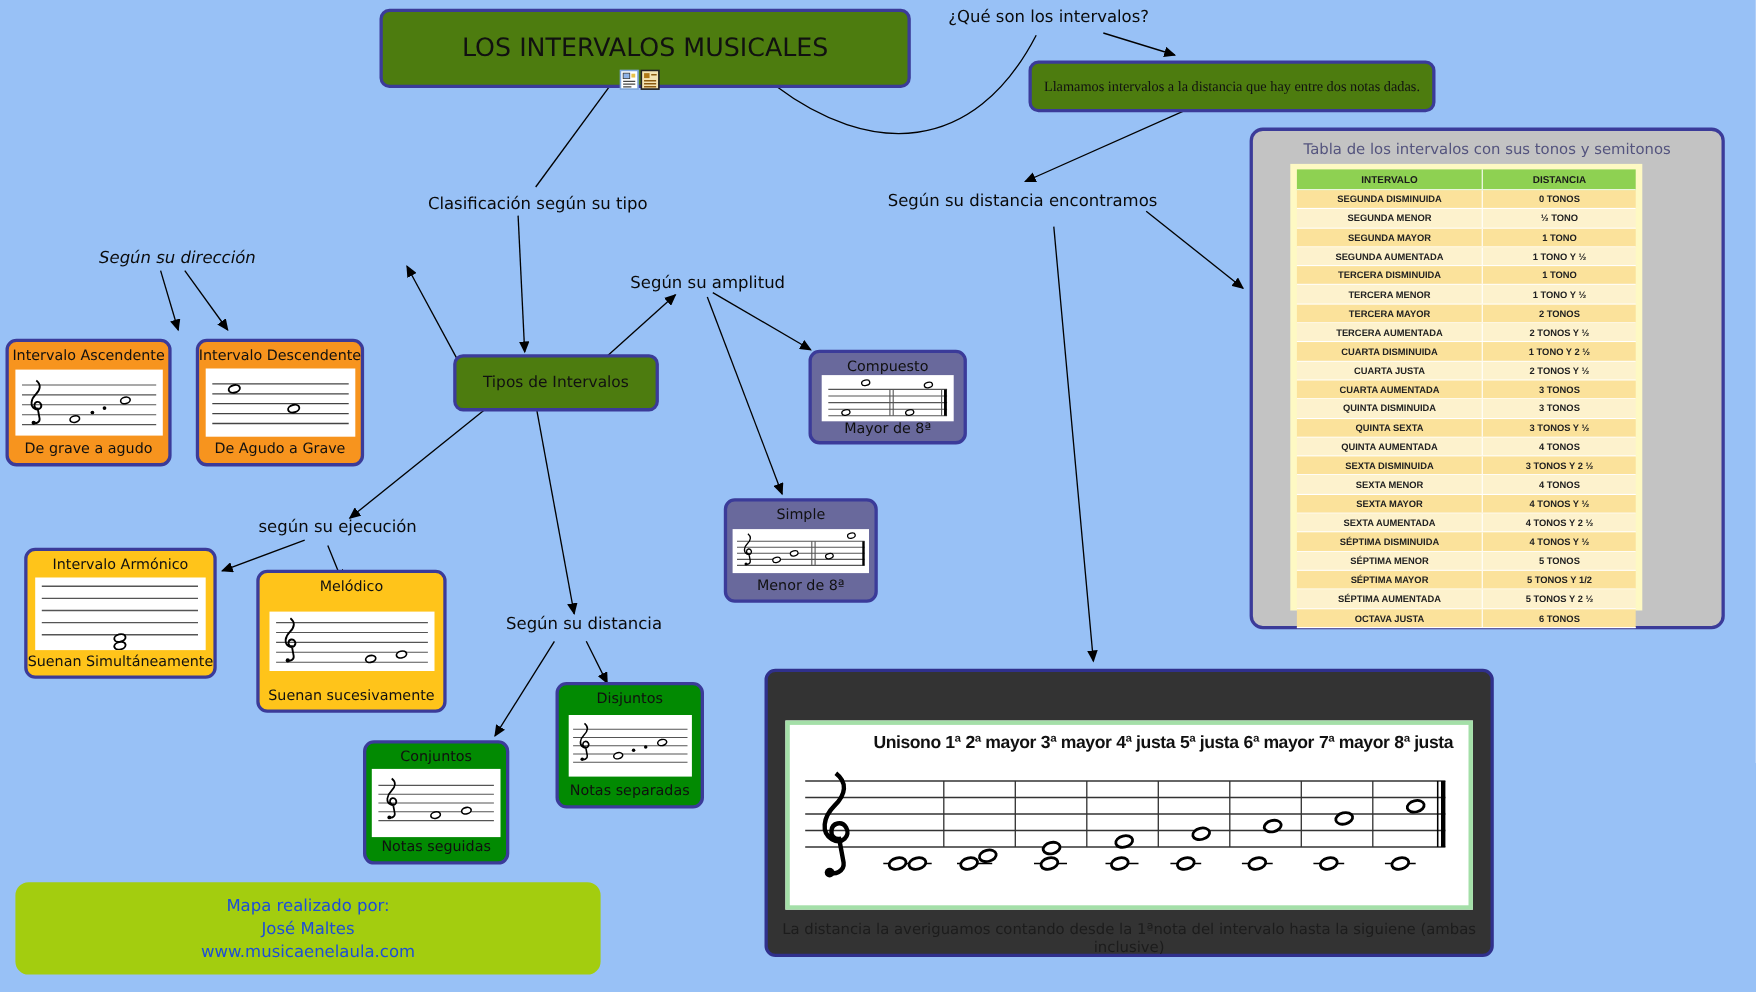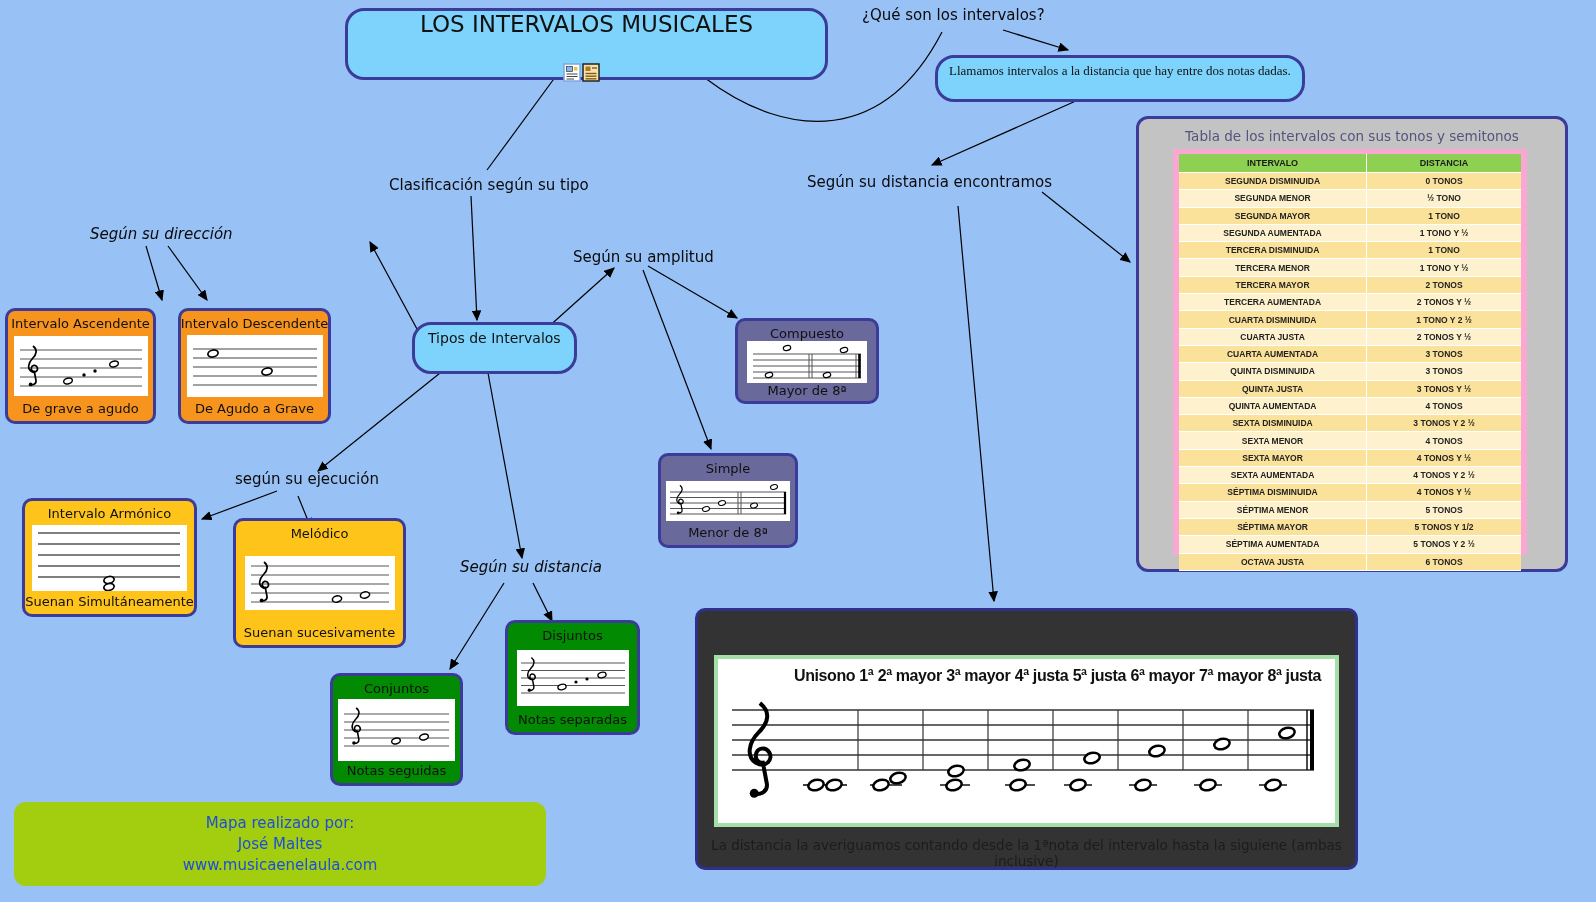--- a/index.html
+++ b/index.html
@@ -4,38 +4,38 @@
 <style>
   html,body{margin:0;padding:0;}
   #canvas{position:relative;width:1596px;height:902px;background:#98c1f6;overflow:hidden;
           font-family:"DejaVu Sans",sans-serif;}
   svg{display:block;}
   
   #wires{position:absolute;left:0;top:0;z-index:1;}
   
   .lbl{position:absolute;z-index:3;font-size:15px;color:#0a0a0a;white-space:nowrap;}
   
-  .gnode{position:absolute;z-index:2;background:#7dd3fc;border:3px solid #3b3b99;border-radius:19px;
-         display:flex;align-items:flex-start;justify-content:center;white-space:nowrap;color:#111;}
+  .gnode{position:absolute;z-index:2;background:#4d7c0f;border:3px solid #3b3b99;border-radius:9px;
+         display:flex;align-items:center;justify-content:center;white-space:nowrap;color:#111;}
   #title-box{font-size:23px;}
   #def-box{font-size:13px;padding:5px 11px;}
-  #tipos-box{font-size:14px;padding:5px 13px;}
+  #tipos-box{font-size:14px;padding:5px 24px;}
   
   .cbox{position:absolute;z-index:2;border:3px solid #3b3b99;border-radius:10px;box-sizing:border-box;
         display:flex;flex-direction:column;align-items:center;justify-content:space-between;padding:5px 4px;}
   .cbox .btitle,.cbox .bcap{font-size:13px;color:#101010;white-space:nowrap;}
   .cbox .bimg{background:#fff;display:flex;align-items:center;justify-content:center;}
   .box-orange{background:#f7941e;}
   .box-gold{background:#ffc41a;}
   .box-green{background:#028a02;}
   .box-slate{background:#69699c;}
   
   #table-panel{position:absolute;z-index:2;background:#c3c3c3;border:3px solid #3b3b99;border-radius:12px;box-sizing:border-box;}
   #table-panel .panel-title{font-size:13.5px;color:#54547e;text-align:center;margin-top:9px;}
-  #sheet{position:absolute;left:34px;top:30px;width:354px;height:406px;background:#f9a8d4;box-sizing:border-box;padding:5px 6px;}
+  #sheet{position:absolute;left:34px;top:30px;width:320px;height:406px;background:#fef9c3;box-sizing:border-box;padding:5px 6px;}
   .thead{display:flex;height:18px;background:#8ed152;border-bottom:1px solid #fff;}
   .tcell{box-sizing:border-box;display:flex;align-items:center;justify-content:center;
          font-family:"Liberation Sans",sans-serif;font-weight:bold;color:#222;}
   .c1{width:55%;border-right:1px solid #fff;}
   .c2{width:45%;}
   .thead .tcell{font-size:9px;color:#1b1b1b;}
   .trow{display:flex;height:16.3px;border-bottom:1px solid #fff;}
   .trow .tcell{font-size:8.5px;}
   .trows .trow:nth-child(odd){background:#fbe29b;}
   .trows .trow:nth-child(even){background:#fdf2cd;}
@@ -114,21 +114,21 @@
     <line x1="3.5" y1="10.5" x2="14.5" y2="10.5" stroke="#8a5a10" stroke-width="1.4"></line>
     <line x1="3.5" y1="13.2" x2="14.5" y2="13.2" stroke="#8a5a10" stroke-width="1.4"></line>
     <line x1="3.5" y1="15.8" x2="14.5" y2="15.8" stroke="#8a5a10" stroke-width="1.4"></line>
   </svg>
 
   <div class="lbl" style="left:862px;top:6px;">¿Qué son los intervalos?</div>
   <div class="lbl" style="left:389px;top:176px;">Clasificación según su tipo</div>
   <div class="lbl" style="left:90px;top:225px;font-style:italic;">Según su dirección</div>
   <div class="lbl" style="left:573px;top:248px;">Según su amplitud</div>
   <div class="lbl" style="left:235px;top:470px;">según su ejecución</div>
-  <div class="lbl" style="left:460px;top:558px;font-style:italic;">Según su distancia</div>
+  <div class="lbl" style="left:460px;top:558px;">Según su distancia</div>
   <div class="lbl" style="left:807px;top:173px;">Según su distancia encontramos</div>
 
   <div id="def-box" class="gnode" style="left:935px;top:55px;height:31px;font-family:Liberation Serif, serif;">
     <span>Llamamos intervalos a la distancia que hay entre dos notas dadas.</span>
   </div>
 
   <div id="tipos-box" class="gnode" style="left:412px;top:322px;height:36px;">
     <span>Tipos de Intervalos</span>
   </div>
 
@@ -347,21 +347,21 @@
         </div>
           <div class="trow">
           <div class="tcell c1">CUARTA AUMENTADA</div>
           <div class="tcell c2">3 TONOS</div>
         </div>
           <div class="trow">
           <div class="tcell c1">QUINTA DISMINUIDA</div>
           <div class="tcell c2">3 TONOS</div>
         </div>
           <div class="trow">
-          <div class="tcell c1">QUINTA JUSTA</div>
+          <div class="tcell c1">QUINTA SEXTA</div>
           <div class="tcell c2">3 TONOS Y ½</div>
         </div>
           <div class="trow">
           <div class="tcell c1">QUINTA AUMENTADA</div>
           <div class="tcell c2">4 TONOS</div>
         </div>
           <div class="trow">
           <div class="tcell c1">SEXTA DISMINUIDA</div>
           <div class="tcell c2">3 TONOS Y 2 ½</div>
         </div>

